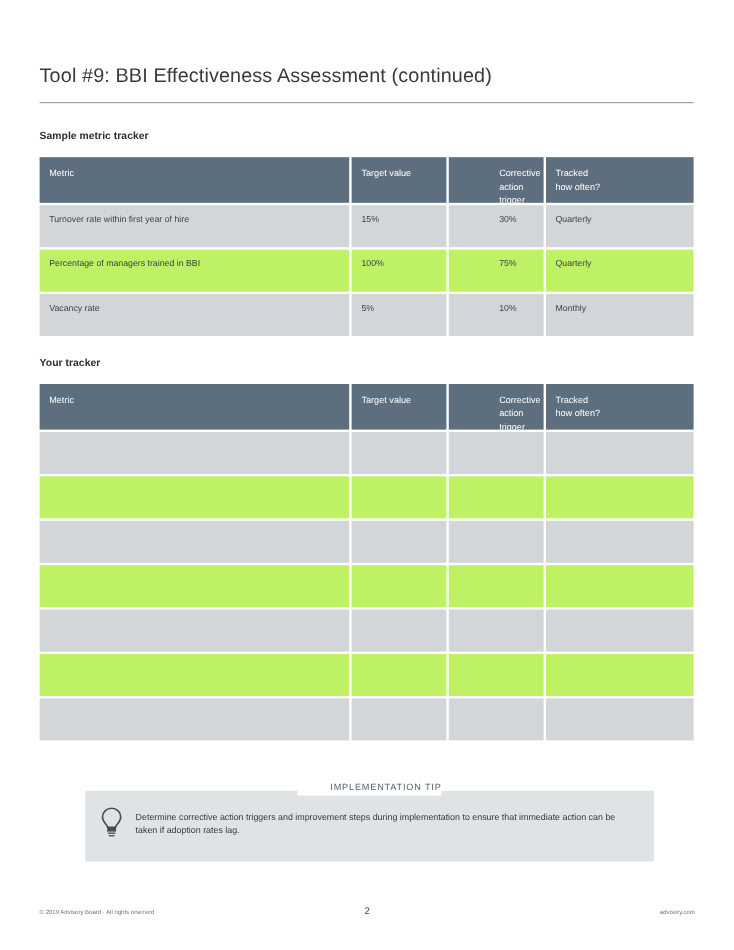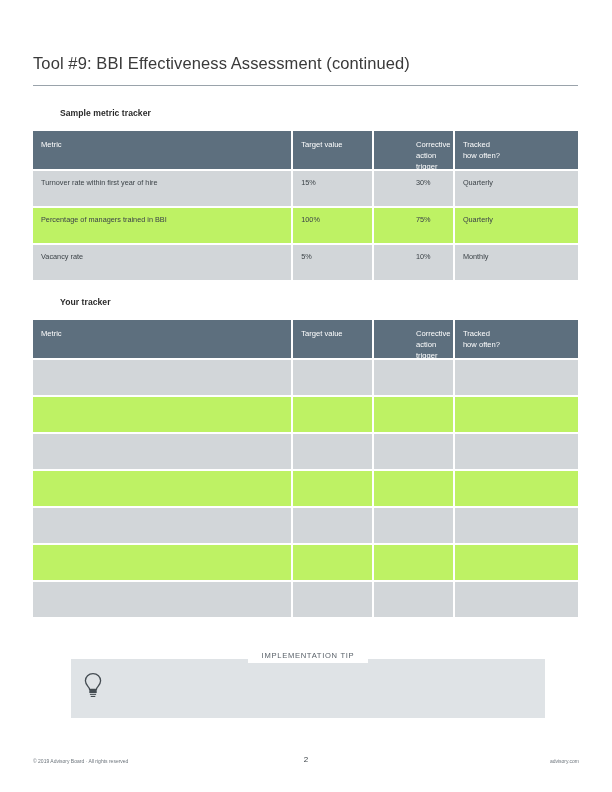--- a/index.html
+++ b/index.html
@@ -46,21 +46,20 @@
 
   
   .section-heading {
     position: absolute;
     left: 33px;
     font-size: 8.6px;
     font-weight: bold;
     color: #2b2b2b;
     letter-spacing: 0.05px;
     white-space: nowrap;
-    margin-left: 27px;
   }
   #heading-sample { top: 108px; }
   #heading-your  { top: 297px; }
 
   
   .table {
     position: absolute;
     left: 33px;
     width: 545px;
   }
@@ -116,21 +115,21 @@
     top: 649px;
     width: 120px;
     height: 14px;
     background: #ffffff;
   }
   .tip-label {
     position: absolute;
     left: 248px;
     top: 651px;
     width: 120px;
-    text-align: center;
+    text-align: right;
     font-size: 7.6px;
     letter-spacing: 0.7px;
     color: #586068;
     white-space: nowrap;
   }
   .tip-icon {
     position: absolute;
     left: 82px;
     top: 672px;
     width: 22px;
@@ -274,18 +273,19 @@
 
   <div class="tip-icon">
     <svg viewBox="0 0 22 26" width="22" height="26" aria-hidden="true">
       <path d="M11 1.6 C6.6 1.6 3.4 4.8 3.4 8.8 C3.4 11.6 5.0 13.4 6.3 14.9 C7.1 15.8 7.6 16.5 7.6 17.4 L14.4 17.4 C14.4 16.5 14.9 15.8 15.7 14.9 C17.0 13.4 18.6 11.6 18.6 8.8 C18.6 4.8 15.4 1.6 11 1.6 Z" fill="none" stroke="#444c52" stroke-width="1.3"></path>
       <rect x="7.3" y="17.9" width="7.4" height="3.1" fill="#444c52"></rect>
       <rect x="7.9" y="21.8" width="6.2" height="1.1" fill="#444c52"></rect>
       <rect x="8.7" y="23.9" width="4.6" height="1.1" fill="#444c52"></rect>
     </svg>
   </div>
 
+  <div class="tip-text">Determine corrective action triggers and improvement steps during implementation to ensure that immediate action can be taken if adoption rates lag.</div>
 
   <div class="footer-left">© 2019 Advisory Board · All rights reserved</div>
   <div class="footer-center">2</div>
   <div class="footer-right">advisory.com</div>
 
 </div>
 
 </body></html>

